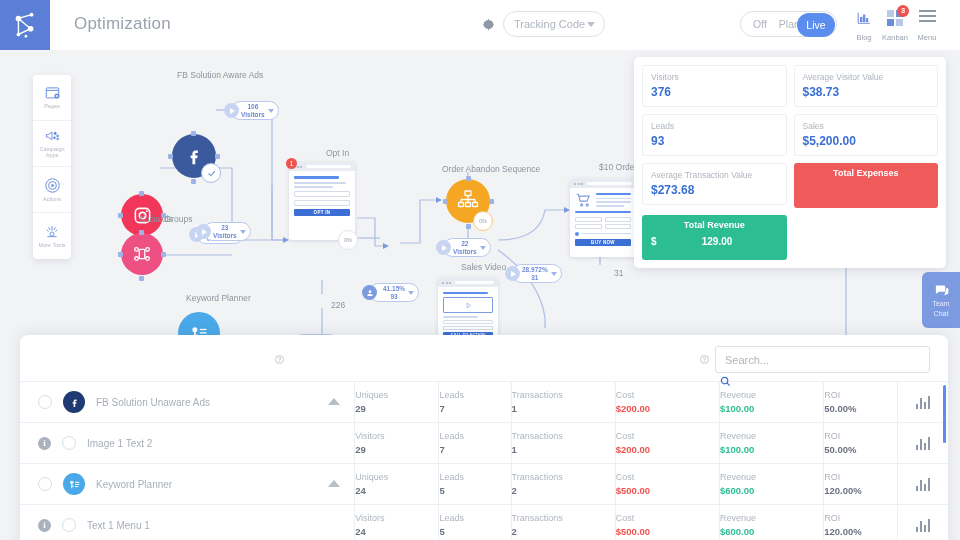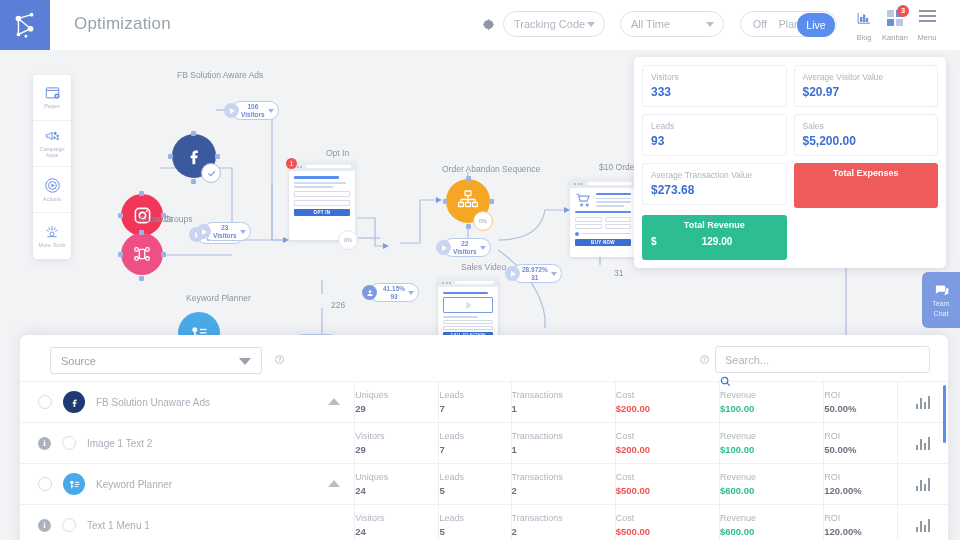--- a/index.html
+++ b/index.html
@@ -435,25 +435,25 @@
             <path d="M5 19h14"></path>
           </svg>
         <span class="lbl">More Tools</span>
       </div>
     </div>
 
     <div class="stats-panel" style="top:7px;">
       <div class="stats-grid">
         <div class="stat-card">
           <div class="k">Visitors</div>
-          <div class="v">333</div>
+          <div class="v">376</div>
         </div>
         <div class="stat-card">
           <div class="k">Average Visitor Value</div>
-          <div class="v">$20.97</div>
+          <div class="v">$38.73</div>
         </div>
         <div class="stat-card">
           <div class="k">Leads</div>
           <div class="v">93</div>
         </div>
         <div class="stat-card">
           <div class="k">Sales</div>
           <div class="v">$5,200.00</div>
         </div>
         <div class="stat-card">
@@ -501,24 +501,20 @@
     <div class="app-title">Optimization</div>
 
     <svg class="gear-icon" viewBox="0 0 24 24" fill="#8e98a6">
         <path d="M12 8a4 4 0 100 8 4 4 0 000-8zm9 4l-2-1.5.4-2.4-2.3-.9-1.2-2.1-2.4.5L12 2.6 10.5 5.6l-2.4-.5L6.9 7.2l-2.3.9L5 10.5 3 12l2 1.5-.4 2.4 2.3.9 1.2 2.1 2.4-.5 1.5 3 1.5-3 2.4.5 1.2-2.1 2.3-.9-.4-2.4z"></path>
       </svg>
 
     <div class="pill pill-tracking">
       <span>Tracking Code</span>
       <span class="caret"></span>
     </div>
-    <div class="pill pill-time">
-      <span>All Time</span>
-      <span class="caret"></span>
-    </div>
 
     <div class="toggle-group">
       <span class="toggle-opt first">Off</span>
       <span class="toggle-opt">Plan</span>
       <span class="toggle-live">Live</span>
     </div>
 
     <div class="topicon ti-stats">
       <span class="glyph">
         <svg width="16" height="14" viewBox="0 0 24 24" fill="none" stroke="#6b8dde" stroke-width="1.7">
@@ -549,24 +545,20 @@
             <i></i>
             <i></i>
           </span>
         </span>
       <span class="lbl">Menu</span>
     </div>
   </div>
 
   <div class="bottom-panel">
     <div class="bp-controls">
-      <div class="select-source">
-        <span>Source</span>
-        <span class="caret"></span>
-      </div>
       <span class="help-icon" style="left:255px; top:20px;">?</span>
       <span class="help-icon" style="left:680px; top:20px;">?</span>
       <div class="search-box">
         <span>Search...</span>
       </div>
       <span class="search-under">
         <svg width="11" height="11" viewBox="0 0 24 24" fill="none" stroke="#3b6fd4" stroke-width="2.6">
             <circle cx="10" cy="10" r="7"></circle>
             <path d="M15 15l6 6"></path>
           </svg>

